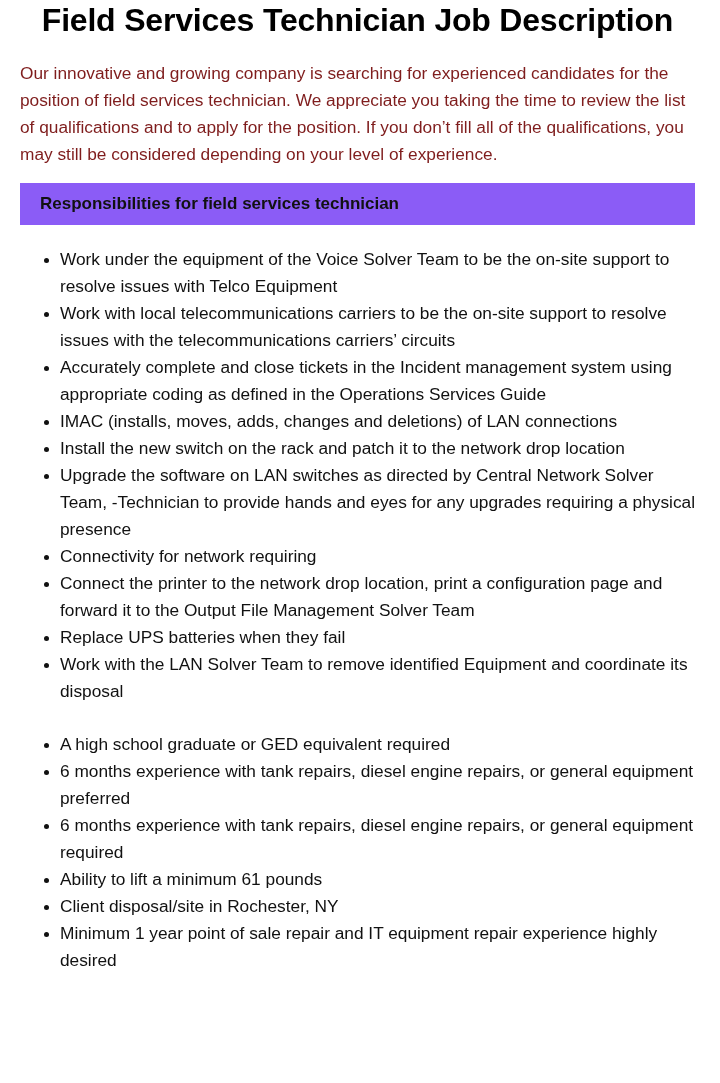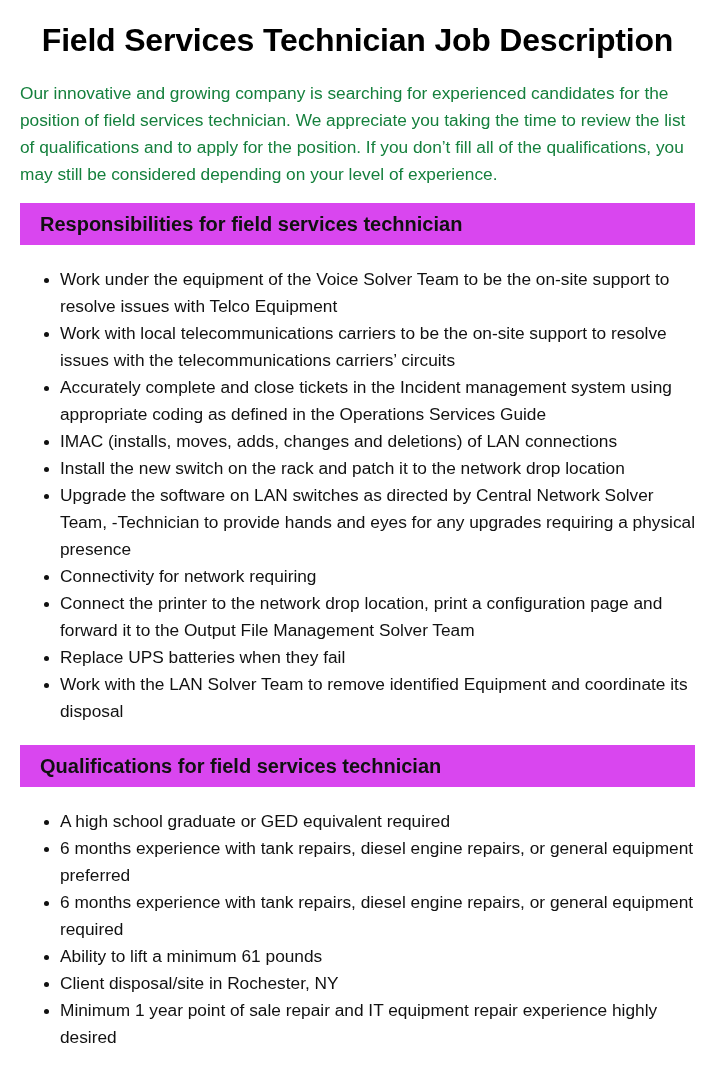--- a/index.html
+++ b/index.html
@@ -3,34 +3,34 @@
   <meta charset="utf-8">
   <style>
     html, body { margin: 0; padding: 0; background: #ffffff; }
     body {
       width: 720px; height: 1083px; overflow: hidden;
       font-family: "Liberation Sans", "DejaVu Sans", sans-serif;
       color: #111111;
     }
     .page { padding: 0 25px 0 20px; }
     h1 {
-      margin: 0; padding-top: 20px;
+      margin: 0; padding-top: 0;
       font-size: 32px; font-weight: bold; text-align: center;
       line-height: 40px; color: #000; letter-spacing: -0.2px;
     }
     .intro {
       margin: 20px 0 0 0;
-      font-size: 17.3px; line-height: 27px; color: #15803d;
+      font-size: 17.3px; line-height: 27px; color: #7f1d1d;
     }
     .section-header {
       margin-top: 15px;
-      background: #d946ef;
+      background: #8b5cf6;
       height: 42px; line-height: 42px;
       padding-left: 20px;
-      font-size: 20px; font-weight: bold; color: #111;
+      font-size: 17px; font-weight: bold; color: #111;
     }
     ul.items {
       margin: 21px 0 0 0; padding: 0 0 0 40px;
       font-size: 17.3px; line-height: 27px;
     }
     ul.items li { margin: 0; padding: 0; }
     ul.items li::marker { font-size: 15px; }
     .section-gap { height: 5px; }
   </style>
 </head>
@@ -49,21 +49,20 @@
     <li>Install the new switch on the rack and patch it to the network drop location</li>
     <li>Upgrade the software on LAN switches as directed by Central Network Solver Team, -Technician to provide hands and eyes for any upgrades requiring a physical presence</li>
     <li>Connectivity for network requiring</li>
     <li>Connect the printer to the network drop location, print a configuration page and forward it to the Output File Management Solver Team</li>
     <li>Replace UPS batteries when they fail</li>
     <li>Work with the LAN Solver Team to remove identified Equipment and coordinate its disposal</li>
   </ul>
 
   <div class="section-gap"></div>
 
-  <div class="section-header">Qualifications for field services technician</div>
   <ul class="items">
     <li>A high school graduate or GED equivalent required</li>
     <li>6 months experience with tank repairs, diesel engine repairs, or general equipment preferred</li>
     <li>6 months experience with tank repairs, diesel engine repairs, or general equipment required</li>
     <li>Ability to lift a minimum 61 pounds</li>
     <li>Client disposal/site in Rochester, NY</li>
     <li>Minimum 1 year point of sale repair and IT equipment repair experience highly desired</li>
   </ul>
 </div>
 

